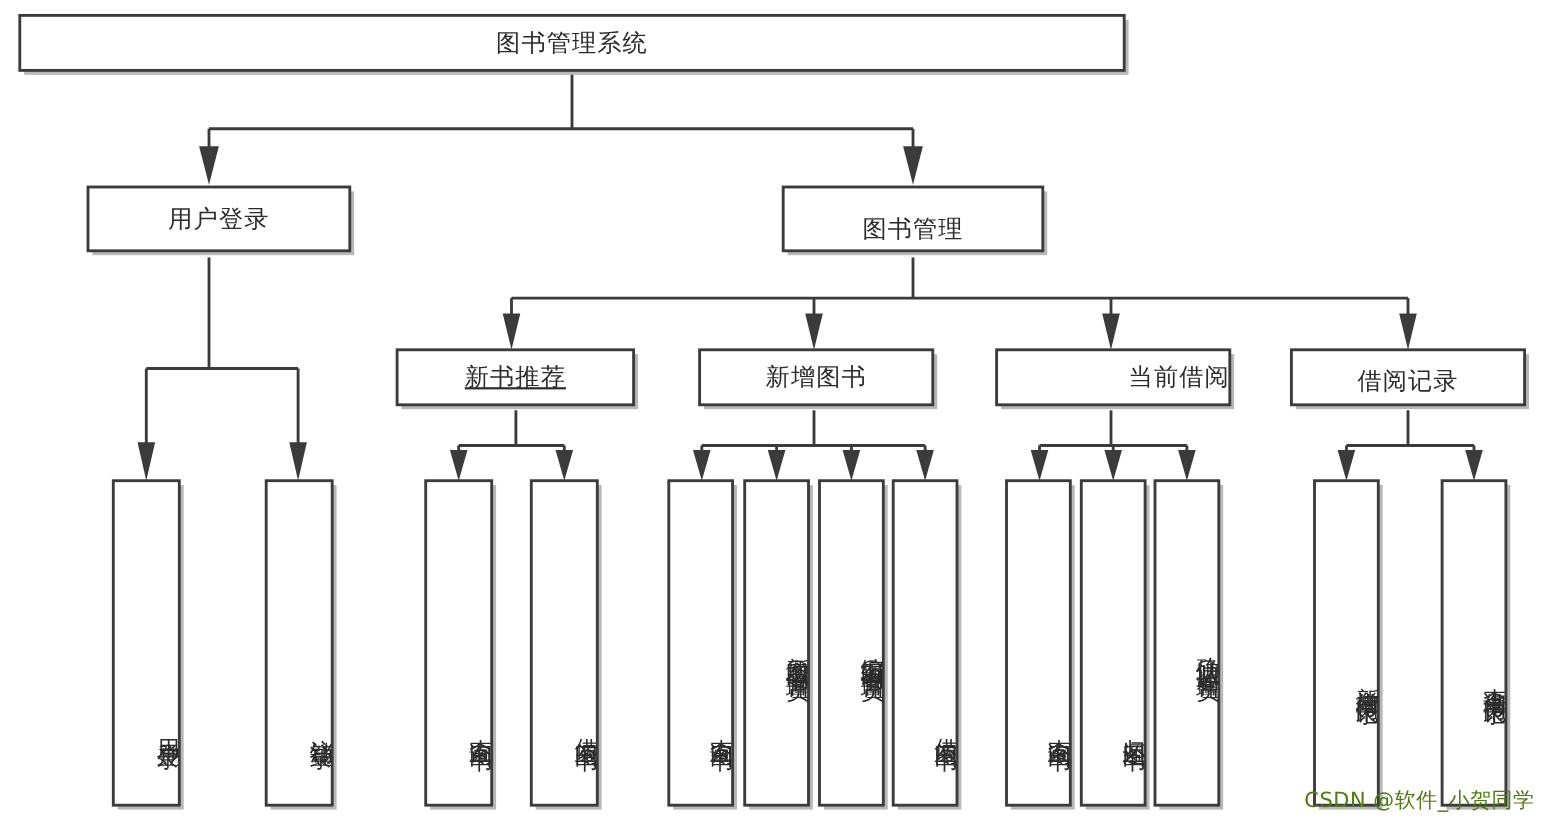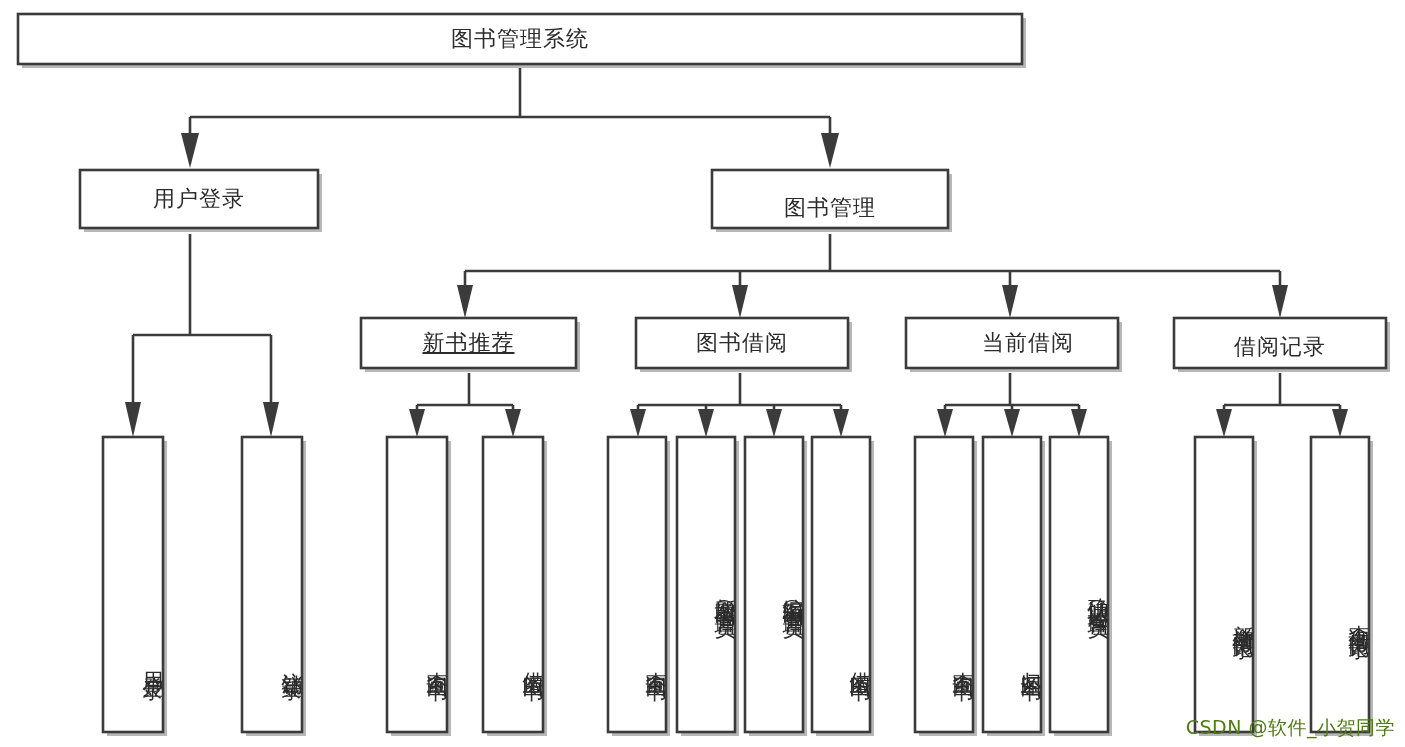--- a/index.html
+++ b/index.html
@@ -216,22 +216,22 @@
       <rect class="node-rect" x="1311" y="437" width="58" height="295"></rect>
     </g>
   </svg>
 
   <div class="flat-text-wrap" style="left:18px; top:14px; width:1004px; height:50px;">图书管理系统</div>
 
   <div class="flat-text-wrap" style="left:80px; top:170px; width:238px; height:58px;">用户登录</div>
   <div class="flat-text-wrap" style="left:712px; top:170px; width:236px; height:75px;">图书管理</div>
 
   <div class="flat-text-wrap" style="left:361px; top:318px; width:215px; height:50px;text-decoration:underline;">新书推荐</div>
-  <div class="flat-text-wrap" style="left:636px; top:318px; width:212px; height:50px;">图书借阅</div>
-  <div class="flat-text-wrap" style="left:906px; top:318px; width:244px; height:50px;">当前借阅</div>
+  <div class="flat-text-wrap" style="left:636px; top:318px; width:212px; height:50px;">新增图书</div>
+  <div class="flat-text-wrap" style="left:950px; top:318px; width:244px; height:50px;">当前借阅</div>
   <div class="flat-text-wrap" style="left:1174px; top:318px; width:212px; height:58px;">借阅记录</div>
 
   <div class="vert-text-wrap" style="left:103px; top:437px; width:60px; height:295px; padding-top:76px;">用户登录</div>
   <div class="vert-text-wrap" style="left:242px; top:437px; width:60px; height:295px; padding-top:76px;">注销登录</div>
   <div class="vert-text-wrap" style="left:387px; top:437px; width:60px; height:295px; padding-top:76px;">查询图书</div>
   <div class="vert-text-wrap" style="left:483px; top:437px; width:60px; height:295px; padding-top:76px;">借阅图书</div>
 
   <div class="vert-text-wrap" style="left:608px; top:437px; width:58px; height:295px; padding-top:76px;">查询图书</div>
   <div class="vert-text-wrap" style="left:677px; top:437px; width:58px; height:295px; padding-top:10px;">新增图书（管理员）</div>
   <div class="vert-text-wrap" style="left:745px; top:437px; width:58px; height:295px; padding-top:10px;">编辑图书（管理员）</div>

